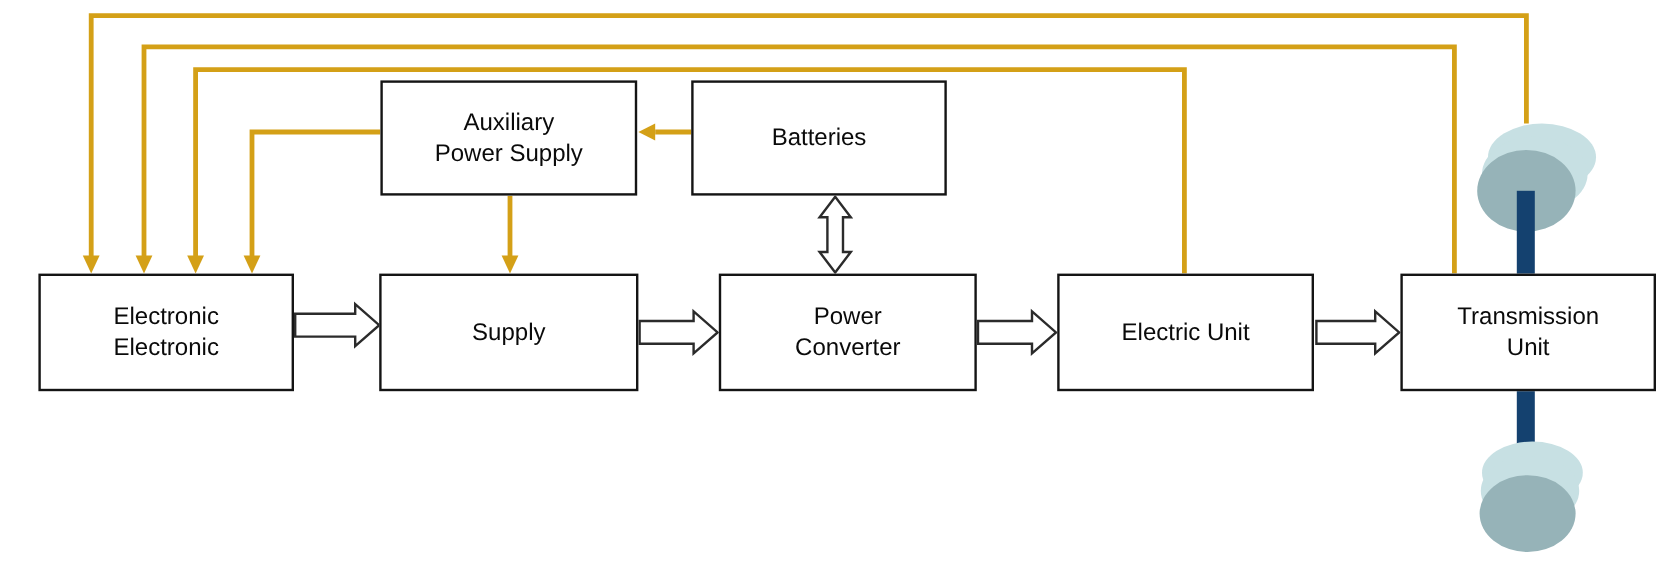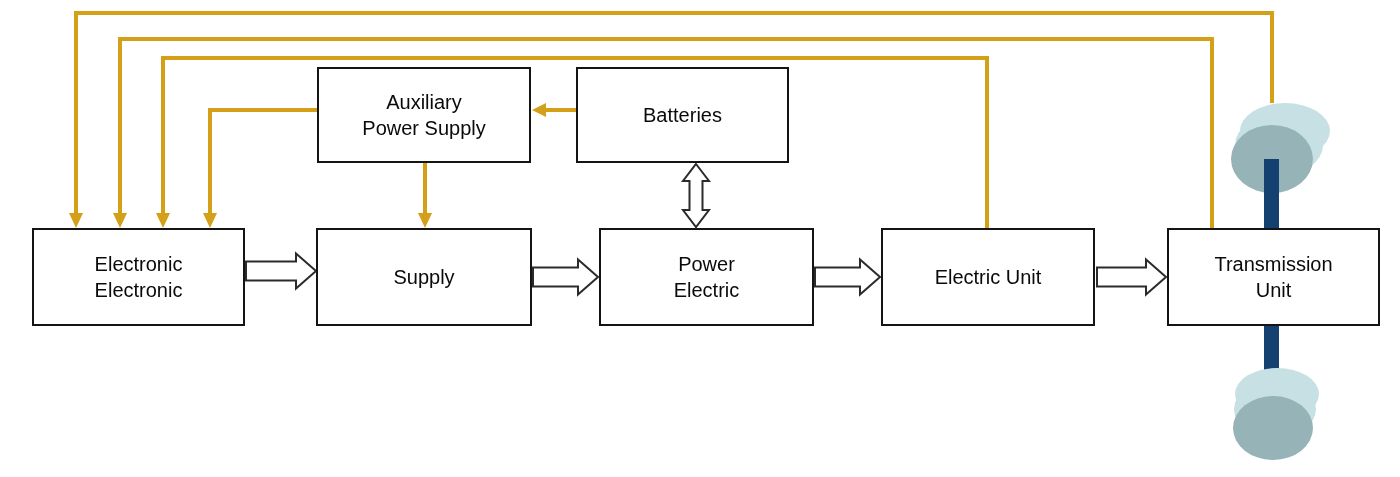--- a/index.html
+++ b/index.html
@@ -88,21 +88,21 @@
     <span>Electronic</span>
     <span>Electronic</span>
   </div>
 
   <div class="box" style="left:316px;top:228px;width:216px;height:98px">
     <span>Supply</span>
   </div>
 
   <div class="box" style="left:599px;top:228px;width:215px;height:98px">
     <span>Power</span>
-    <span>Electric</span>
+    <span>Converter</span>
   </div>
 
   <div class="box" style="left:881px;top:228px;width:214px;height:98px">
     <span>Electric Unit</span>
   </div>
 
   <div class="box" style="left:317px;top:67px;width:214px;height:96px">
     <span>Auxiliary</span>
     <span>Power Supply</span>
   </div>

